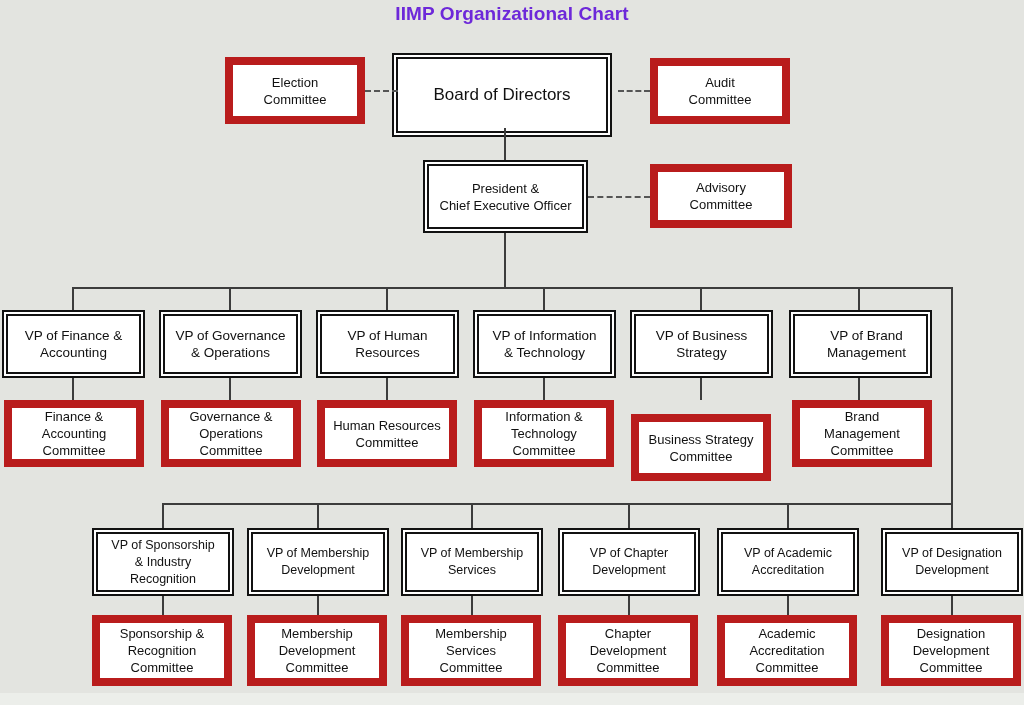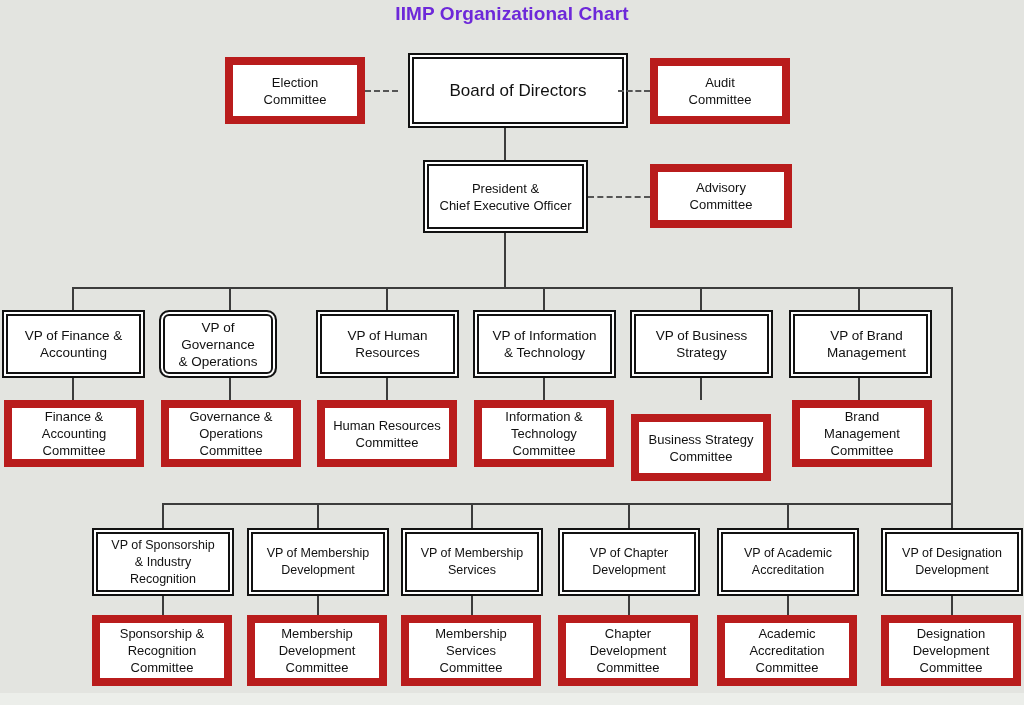--- a/index.html
+++ b/index.html
@@ -91,21 +91,21 @@
 </head>
 <body>
 
 <div id="chart-canvas">
 
   <div id="chart-title">IIMP Organizational Chart</div>
 
   <div class="node plain" style="left:225px; top:57px; width:140px; height:67px;">Election
 Committee</div>
 
-  <div class="node double root" style="left:408px; top:53px; width:220px; height:75px;">Board of Directors</div>
+  <div class="node double root" style="left:392px; top:53px; width:220px; height:84px;">Board of Directors</div>
 
   <div class="node plain" style="left:650px; top:58px; width:140px; height:66px;">Audit
 Committee</div>
 
   <div class="conn dashed-h" style="left:365px; top:90px; width:33px;"></div>
   <div class="conn dashed-h" style="left:618px; top:90px; width:32px;"></div>
 
   <div class="conn v" style="left:504px; top:128px; height:32px;"></div>
 
   <div class="node double" style="left:423px; top:160px; width:165px; height:73px;">President &amp;
@@ -124,21 +124,21 @@
 
   <div class="conn v" style="left:72px;  top:287px; height:23px;"></div>
   <div class="conn v" style="left:229px; top:287px; height:23px;"></div>
   <div class="conn v" style="left:386px; top:287px; height:23px;"></div>
   <div class="conn v" style="left:543px; top:287px; height:23px;"></div>
   <div class="conn v" style="left:700px; top:287px; height:23px;"></div>
   <div class="conn v" style="left:858px; top:287px; height:23px;"></div>
 
   <div class="node double lead" style="left:2px;   top:310px; width:143px; height:68px;">VP of Finance &amp;
 Accounting</div>
-  <div class="node double lead" style="left:159px; top:310px; width:118px; height:68px;border-radius:10px;">VP of Governance
+  <div class="node double lead" style="left:159px; top:310px; width:143px; height:68px;">VP of Governance
 &amp; Operations</div>
   <div class="node double lead" style="left:316px; top:310px; width:143px; height:68px;">VP of Human
 Resources</div>
   <div class="node double lead" style="left:630px; top:310px; width:143px; height:68px;">VP of Business
 Strategy</div>
   <div class="node double lead" style="left:473px; top:310px; width:143px; height:68px;">VP of Information
 &amp; Technology</div>
   <div class="node double lead" style="left:789px; top:310px; width:143px; height:68px;padding-left:16px;">VP of Brand
 Management</div>
 

